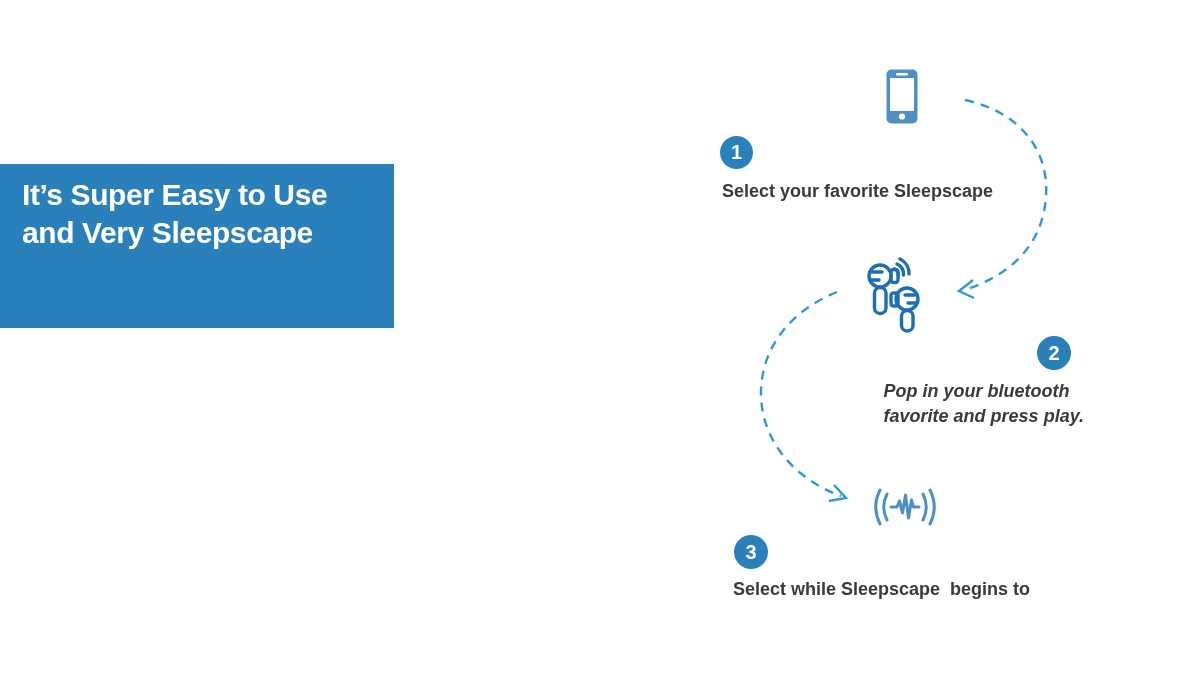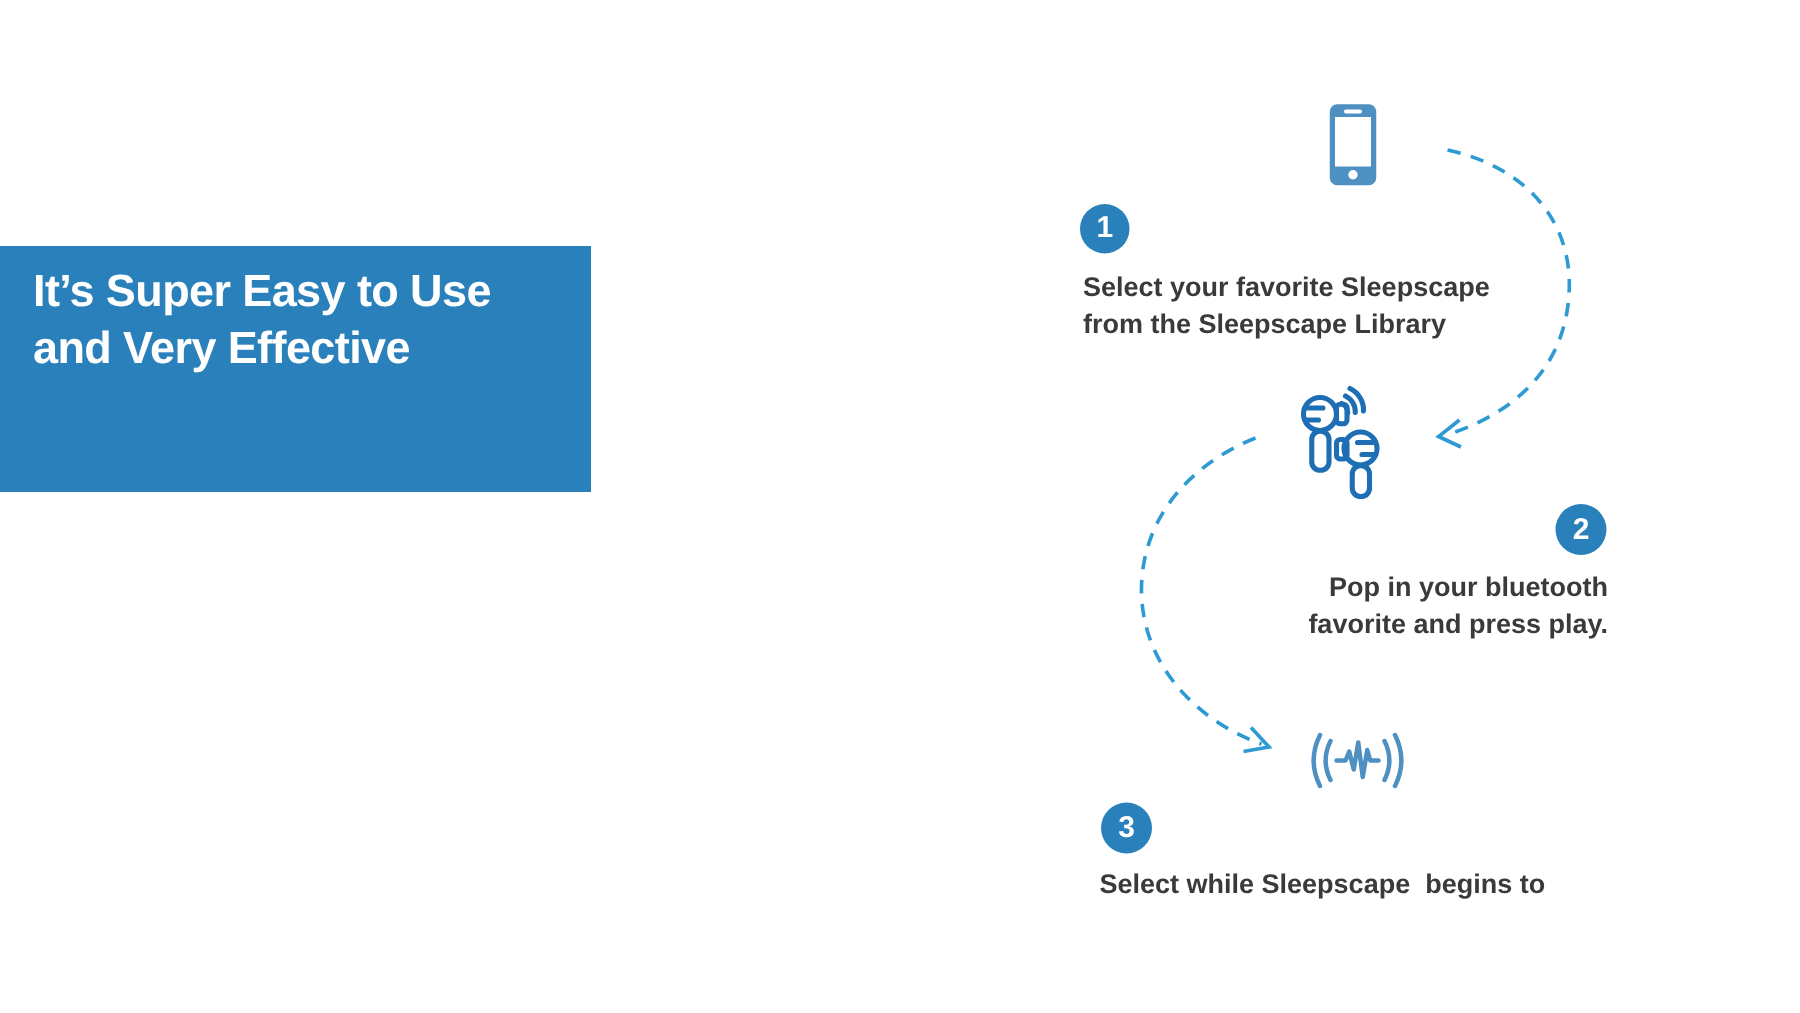--- a/index.html
+++ b/index.html
@@ -32,40 +32,40 @@
   .badge-1 { left:720px; top:136px; width:33px; height:33px; }
   .badge-2 { left:1037px; top:336px; }
   .badge-3 { left:734px; top:535px; }
 
   .step-text {
     position:absolute; font-size:18px; font-weight:bold;
     color:var(--text-dark); line-height:25px;
   }
   .step-text .line { display:block; white-space:pre-wrap; }
   .step-1-text { left:722px; top:179px; }
-  .step-2-text { right:128px; top:379px; text-align:right; }
+  .step-2-text { right:116px; top:379px; text-align:left;font-style:italic; }
   .step-3-text { left:733px; top:577px; }
 
   .icon { position:absolute; }
   .phone-pos   { left:886px; top:69px;  }
   .earbuds-pos { left:864px; top:257px; }
   .sound-pos   { left:871px; top:487px; }
 
   .stroke-icon { fill:none; stroke:var(--earbud-blue); stroke-width:3.4; stroke-linecap:round; stroke-linejoin:round; }
   .sound-stroke { fill:none; stroke:var(--icon-blue); stroke-width:3; stroke-linecap:round; stroke-linejoin:round; }
 </style>
 </head>
 <body>
 
 <div class="canvas" style="--panel-blue: #2a80ba; --badge-blue: #2a80ba; --icon-blue: #4e90c2; --earbud-blue: #1d6eb5; --arrow-blue: #2d9ad4; --text-dark: #3a3a3a;">
 
   <section class="panel">
     <h1 class="panel-title">
       <span class="tline">It’s Super Easy to Use</span>
-      <span class="tline">and Very Effective</span>
+      <span class="tline">and Very Sleepscape</span>
     </h1>
   </section>
 
   <svg class="arrows" width="1200" height="675" viewBox="0 0 1200 675">
     <path class="dash" d="M965,100 C1020,112 1049,150 1046,196 C1043,248 1006,277 964,290"></path>
     <path class="ahead" d="M973,280 L959,291 L974,298"></path>
     <path class="dash" d="M837,292 C792,310 762,346 761,391 C760,441 796,480 841,496"></path>
     <path class="ahead" d="M834,485 L846,498 L829,501"></path>
   </svg>
 
@@ -74,21 +74,20 @@
     <rect x="4" y="9" width="24" height="33" fill="#ffffff"></rect>
     <rect x="10" y="4" width="12" height="2.6" rx="1.3" fill="#ffffff"></rect>
     <circle cx="16" cy="47.5" r="3.1" fill="#ffffff"></circle>
   </svg>
 
   <div class="badge badge-1">
     <span>1</span>
   </div>
   <div class="step-text step-1-text">
     <span class="line">Select your favorite Sleepscape</span>
-    <span class="line">from the Sleepscape Library</span>
   </div>
 
   <svg class="icon earbuds-pos" width="58" height="76" viewBox="0 0 58 76">
     <g class="stroke-icon">
 
       <circle cx="16" cy="19" r="11"></circle>
       <path d="M7,15 h11 M7,23 h8"></path>
       <rect x="27" y="12.5" width="7" height="13" rx="2.5"></rect>
       <rect x="10.5" y="30.5" width="11.5" height="26" rx="5.5"></rect>
 

